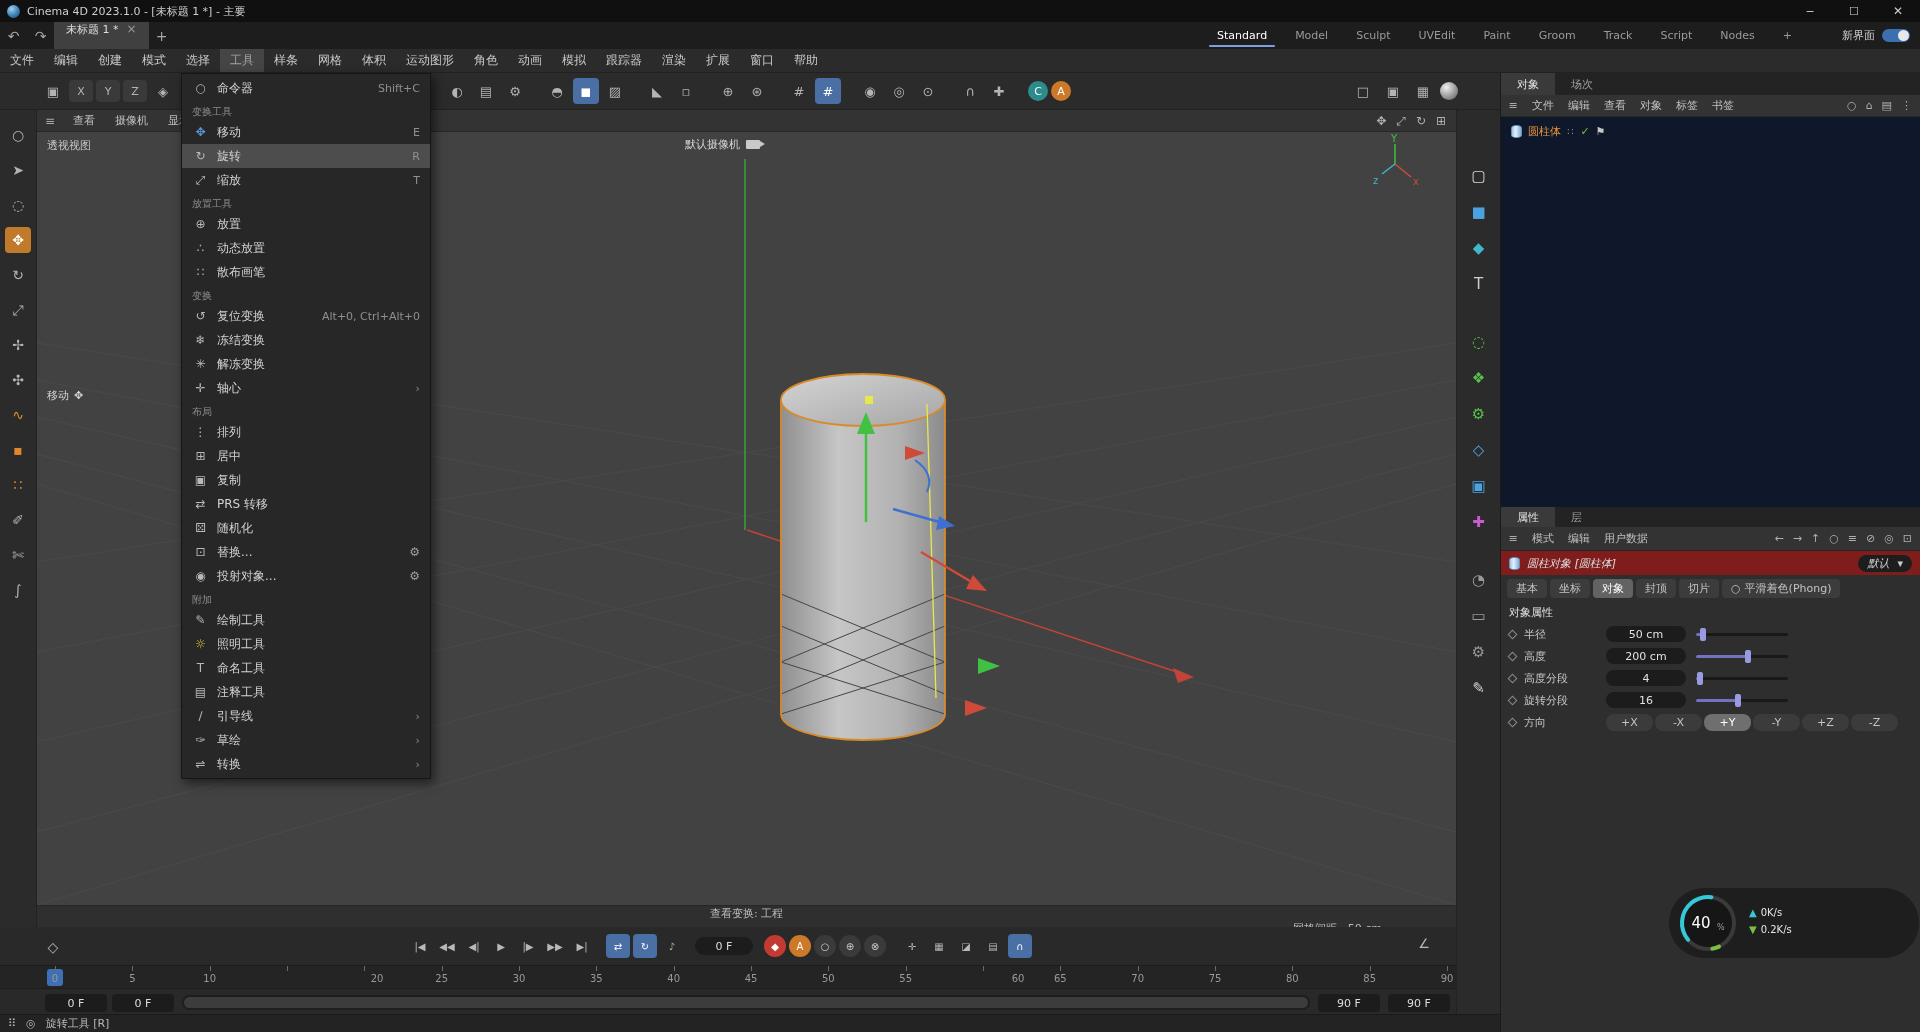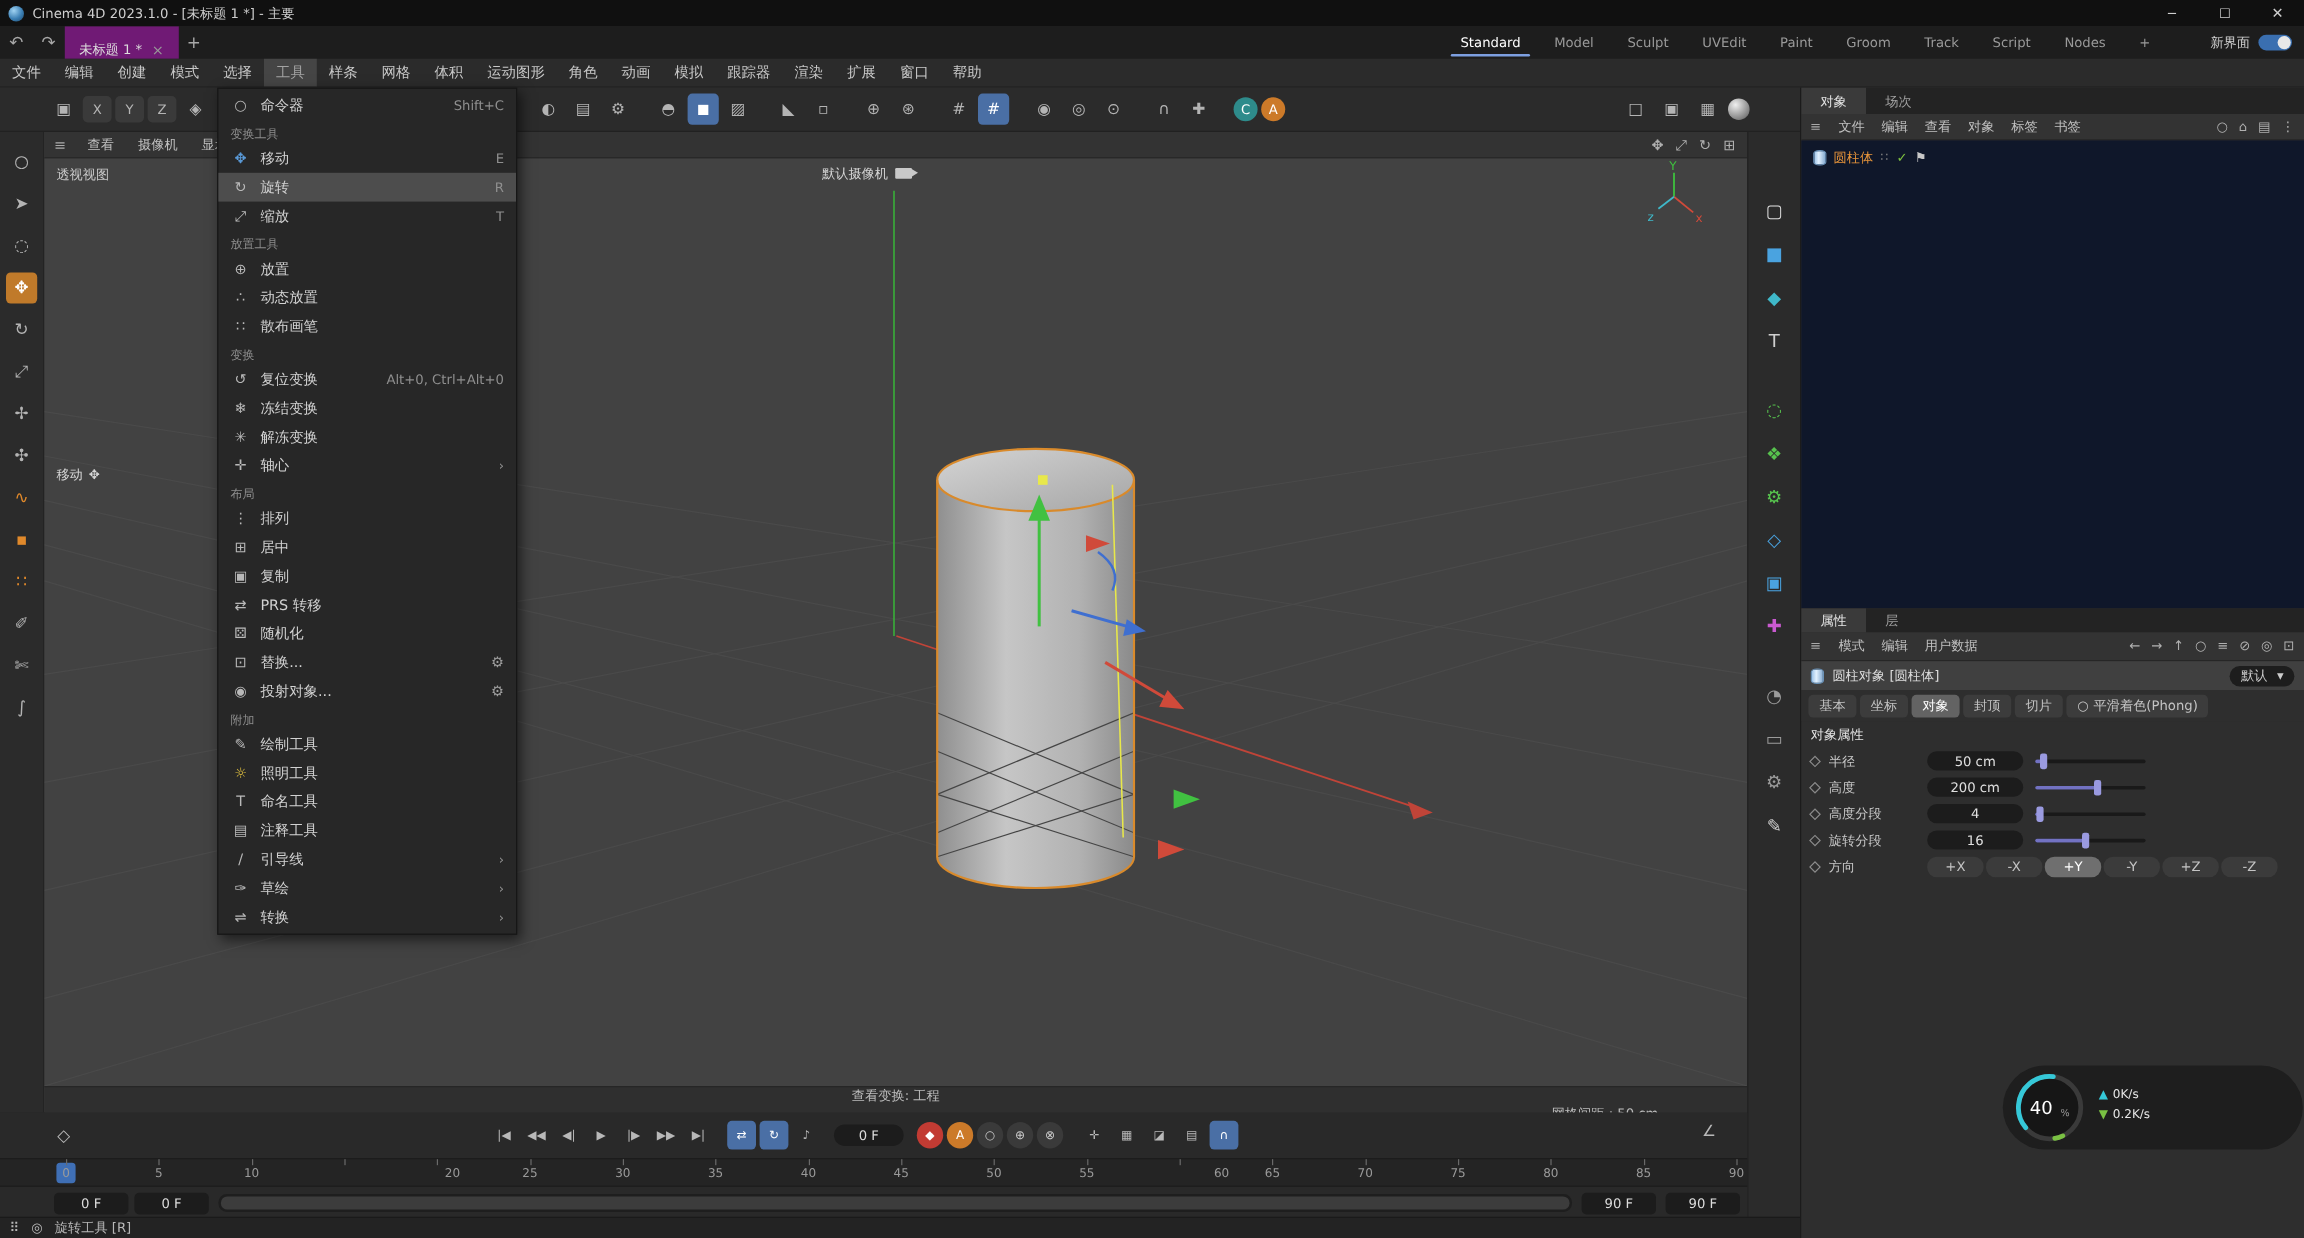--- a/index.html
+++ b/index.html
@@ -13,21 +13,21 @@
 .titlebar{left:0;top:0;width:1920px;height:22px;background:#101010;display:flex;align-items:center;gap:7px;padding-left:7px;}
 .app-logo{width:13px;height:13px;border-radius:50%;background:radial-gradient(circle at 35% 30%,#9fd2f2,#3b7fb4 55%,#1d4668);}
 .tb-title{font-size:11px;color:#cfcfcf;}
 .winbtns{margin-left:auto;display:flex;height:22px;}
 .winbtn{width:44px;height:22px;display:flex;align-items:center;justify-content:center;color:#cfcfcf;font-size:11px;}
 .winbtn.close{font-size:12px;}
 
 
 .tabbar{left:0;top:22px;width:1920px;height:27px;background:#1d1d1d;display:flex;align-items:stretch;}
 .histbtn{width:27px;display:flex;align-items:center;justify-content:center;color:#a8a8a8;font-size:14px;}
-.doc-tab{background:#701a75;display:flex;align-items:flex-end;gap:8px;padding:0 12px;color:#ddd;font-size:11px;}
+.doc-tab{background:#404040;display:flex;align-items:flex-start;gap:8px;padding:0 12px;color:#ddd;font-size:11px;}
 .doc-close{color:#999;font-size:12px;}
 .addtab{width:26px;display:flex;align-items:center;justify-content:center;color:#a8a8a8;font-size:14px;}
 .layouts{margin-left:auto;display:flex;align-items:stretch;margin-right:36px;}
 .layout-tab{padding:0 14px;display:flex;align-items:center;color:#9a9a9a;font-size:11px;position:relative;}
 .layout-tab.active{color:#fff;}
 .layout-tab.active::after{content:"";position:absolute;left:6px;right:6px;bottom:2px;height:2px;background:#7d9fe0;border-radius:1px;}
 .newui{display:flex;align-items:center;gap:7px;margin-right:10px;color:#cfcfcf;font-size:11px;}
 .toggle{width:28px;height:13px;border-radius:7px;background:#3a6fb0;position:relative;}
 .toggle::after{content:"";position:absolute;right:1px;top:1px;width:11px;height:11px;border-radius:50%;background:#e8e8e8;}
 
@@ -81,21 +81,21 @@
 .pan-menu .burger{width:24px;text-align:center;color:#aaa;}
 .pm-item{padding:0 7px;color:#c0c0c0;}
 .pm-ricons{margin-left:auto;display:flex;gap:9px;padding-right:8px;color:#b0b0b0;font-size:11px;}
 .om-tree{height:390px;background:#0f172a;padding-top:4px;}
 .om-row{height:20px;display:flex;align-items:center;gap:6px;padding-left:10px;font-size:11px;}
 .mini-cyl{width:11px;height:13px;background:linear-gradient(90deg,#9fc4e8,#e2f1ff 40%,#86abd0);border-radius:5px/3px;border:1px solid #6a92b8;flex:0 0 auto;}
 .om-name{color:#e8953a;}
 .om-dots{color:#8a8a8a;letter-spacing:1px;font-size:10px;}
 .om-check{color:#7ec13f;font-size:11px;}
 .om-flag{color:#c8c8c8;font-size:11px;}
-.attr-title{height:24px;display:flex;align-items:center;gap:7px;padding:0 8px;background:#404040;font-size:11px;color:#ddd;}
+.attr-title{height:24px;display:flex;align-items:center;gap:7px;padding:0 8px;background:#7f1d1d;font-size:11px;color:#ddd;font-style:italic;}
 .preset{margin-left:auto;background:#1d1d1d;border-radius:9px;height:17px;display:flex;align-items:center;gap:8px;padding:0 9px;font-size:11px;color:#ccc;}
 .sectabs{height:26px;display:flex;align-items:center;gap:3px;padding:0 6px;background:#2e2e2e;}
 .sectab{height:19px;display:flex;align-items:center;gap:4px;padding:0 9px;background:#3c3c3c;border-radius:4px;font-size:11px;color:#c4c4c4;}
 .sectab.active{background:#636363;color:#fff;}
 .group-title{height:22px;display:flex;align-items:center;padding-left:8px;font-size:11px;color:#e2e2e2;text-align:right;}
 .attr-row{height:22px;display:flex;align-items:center;padding-left:8px;font-size:11px;}
 .diam{width:7px;height:7px;border:1px solid #8a8a8a;transform:rotate(45deg);margin-right:8px;flex:0 0 auto;}
 .attr-label{width:82px;color:#c6c6c6;}
 .attr-input{width:80px;height:16px;background:#1c1c1c;border-radius:8px;display:flex;align-items:center;justify-content:center;color:#e0e0e0;font-size:11px;}
 .slider{width:92px;height:3px;background:#191919;border-radius:2px;margin-left:10px;position:relative;}

